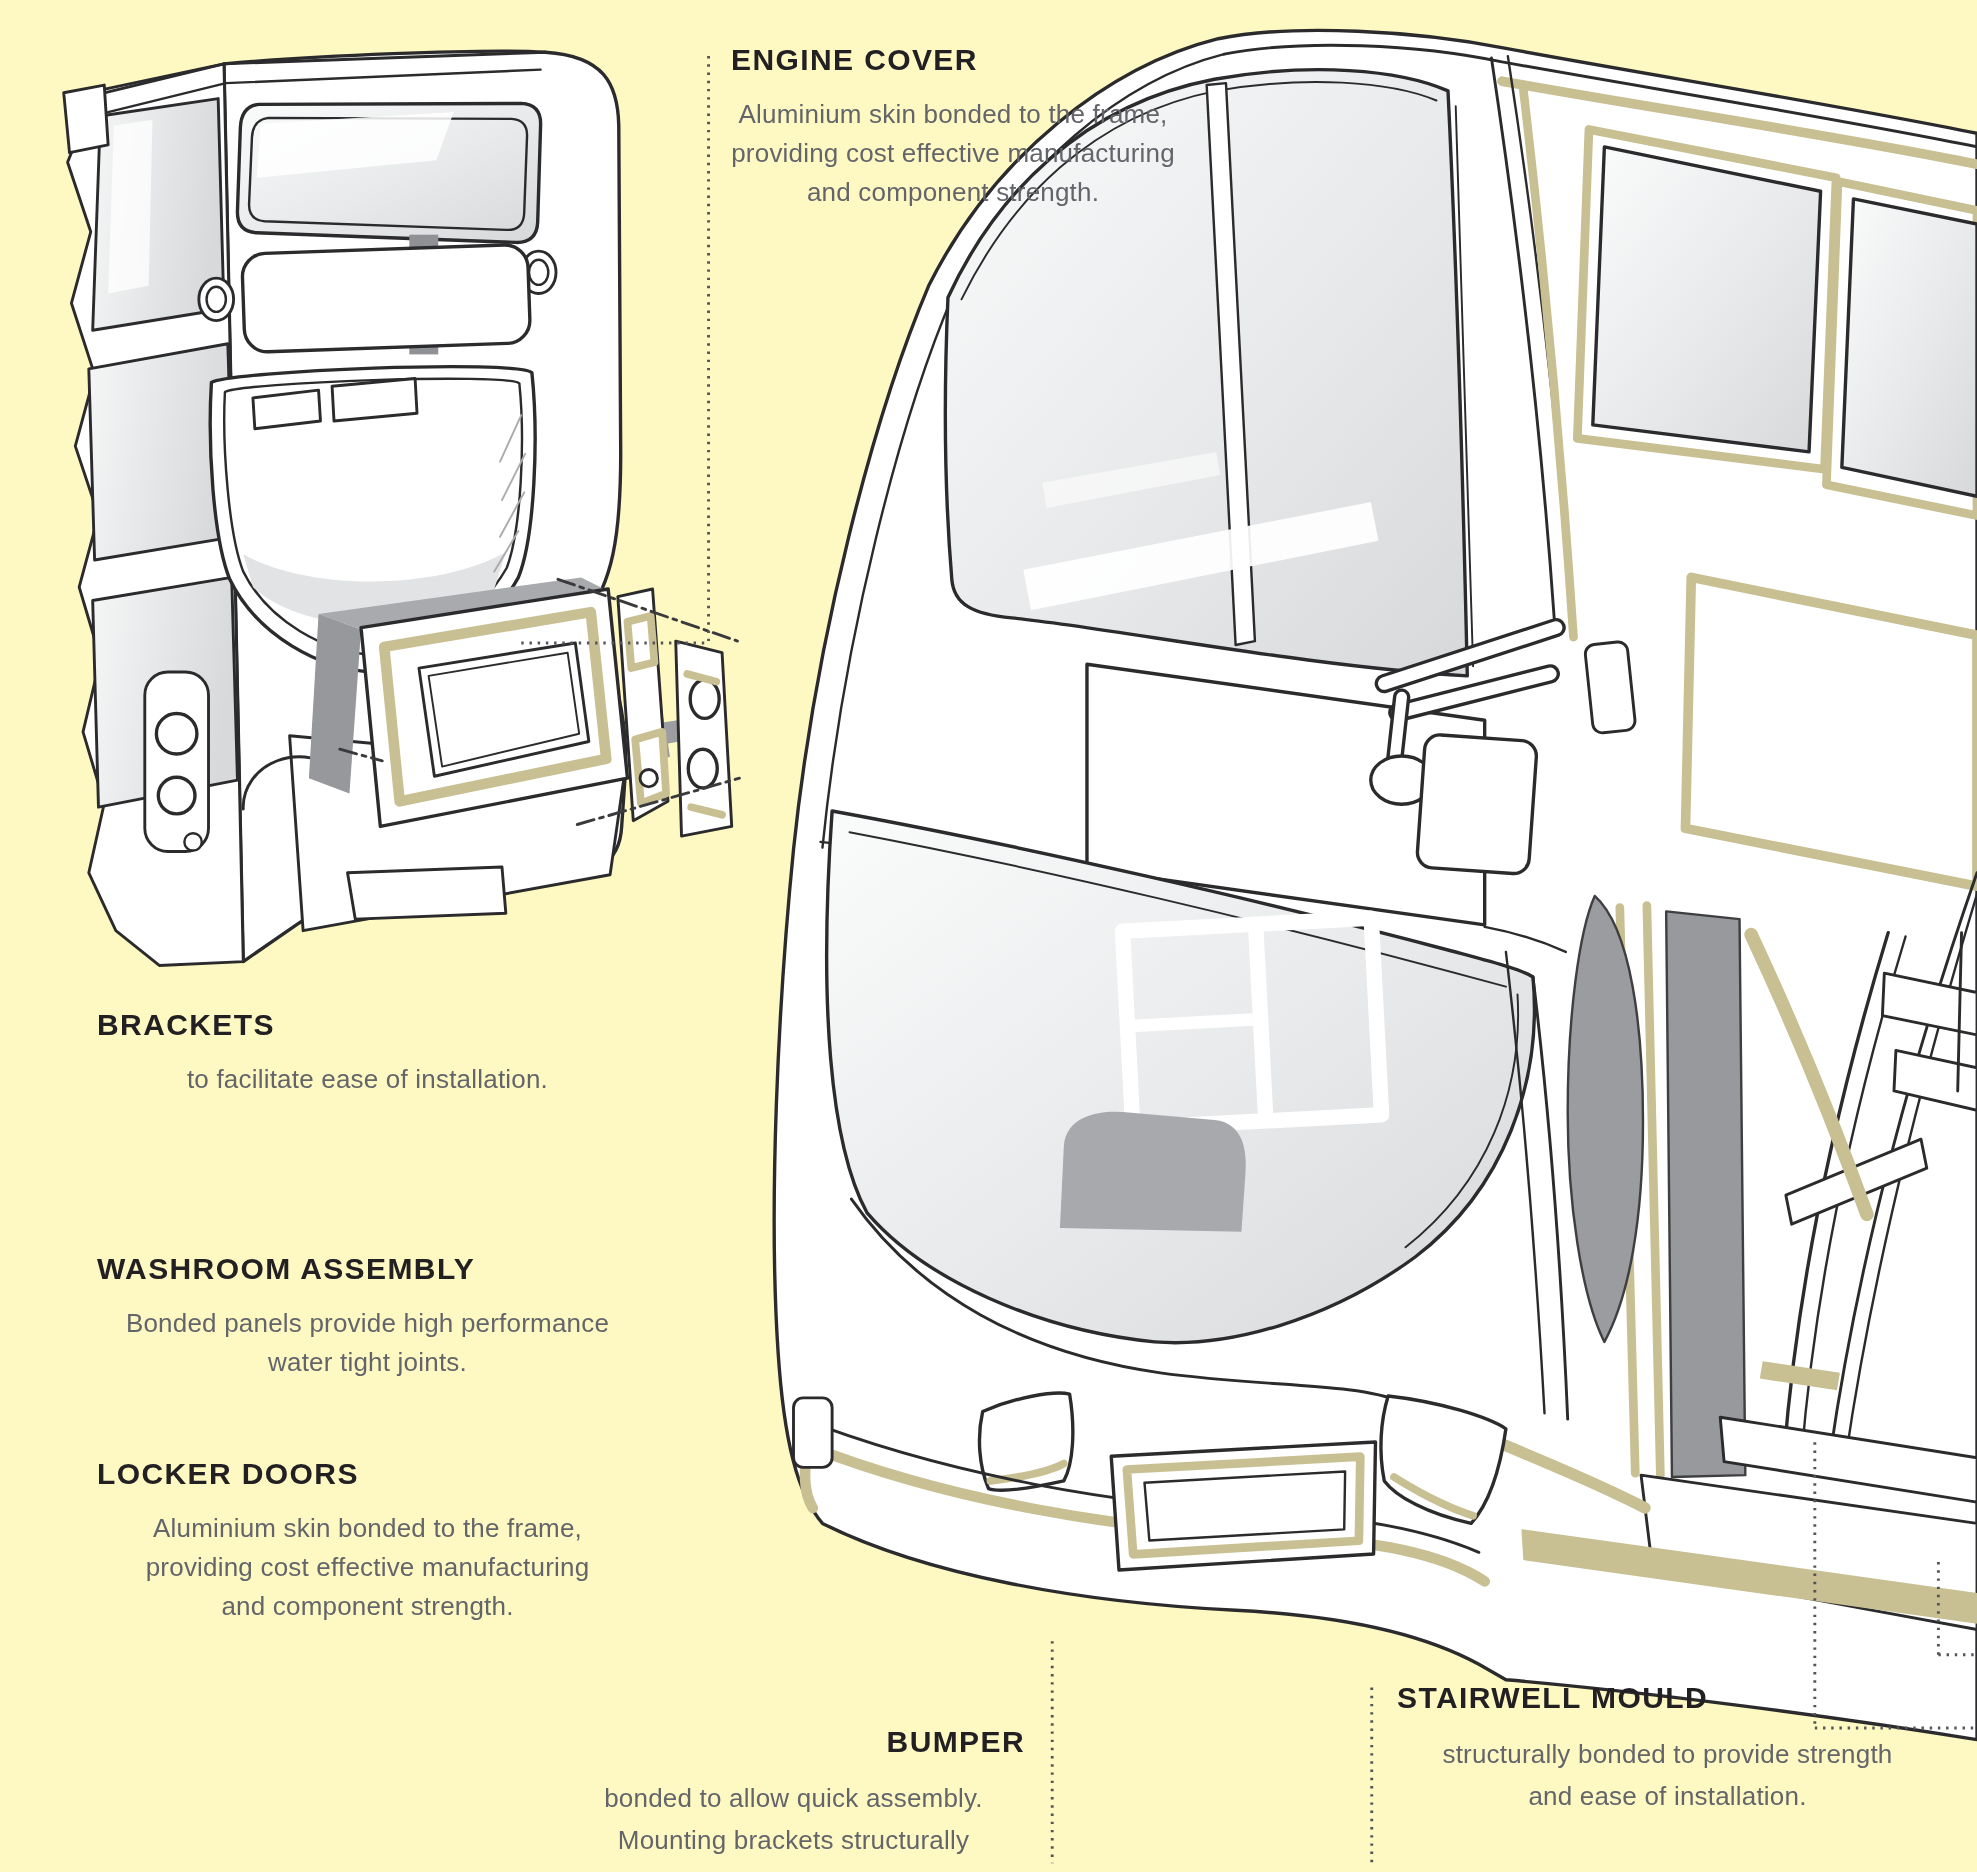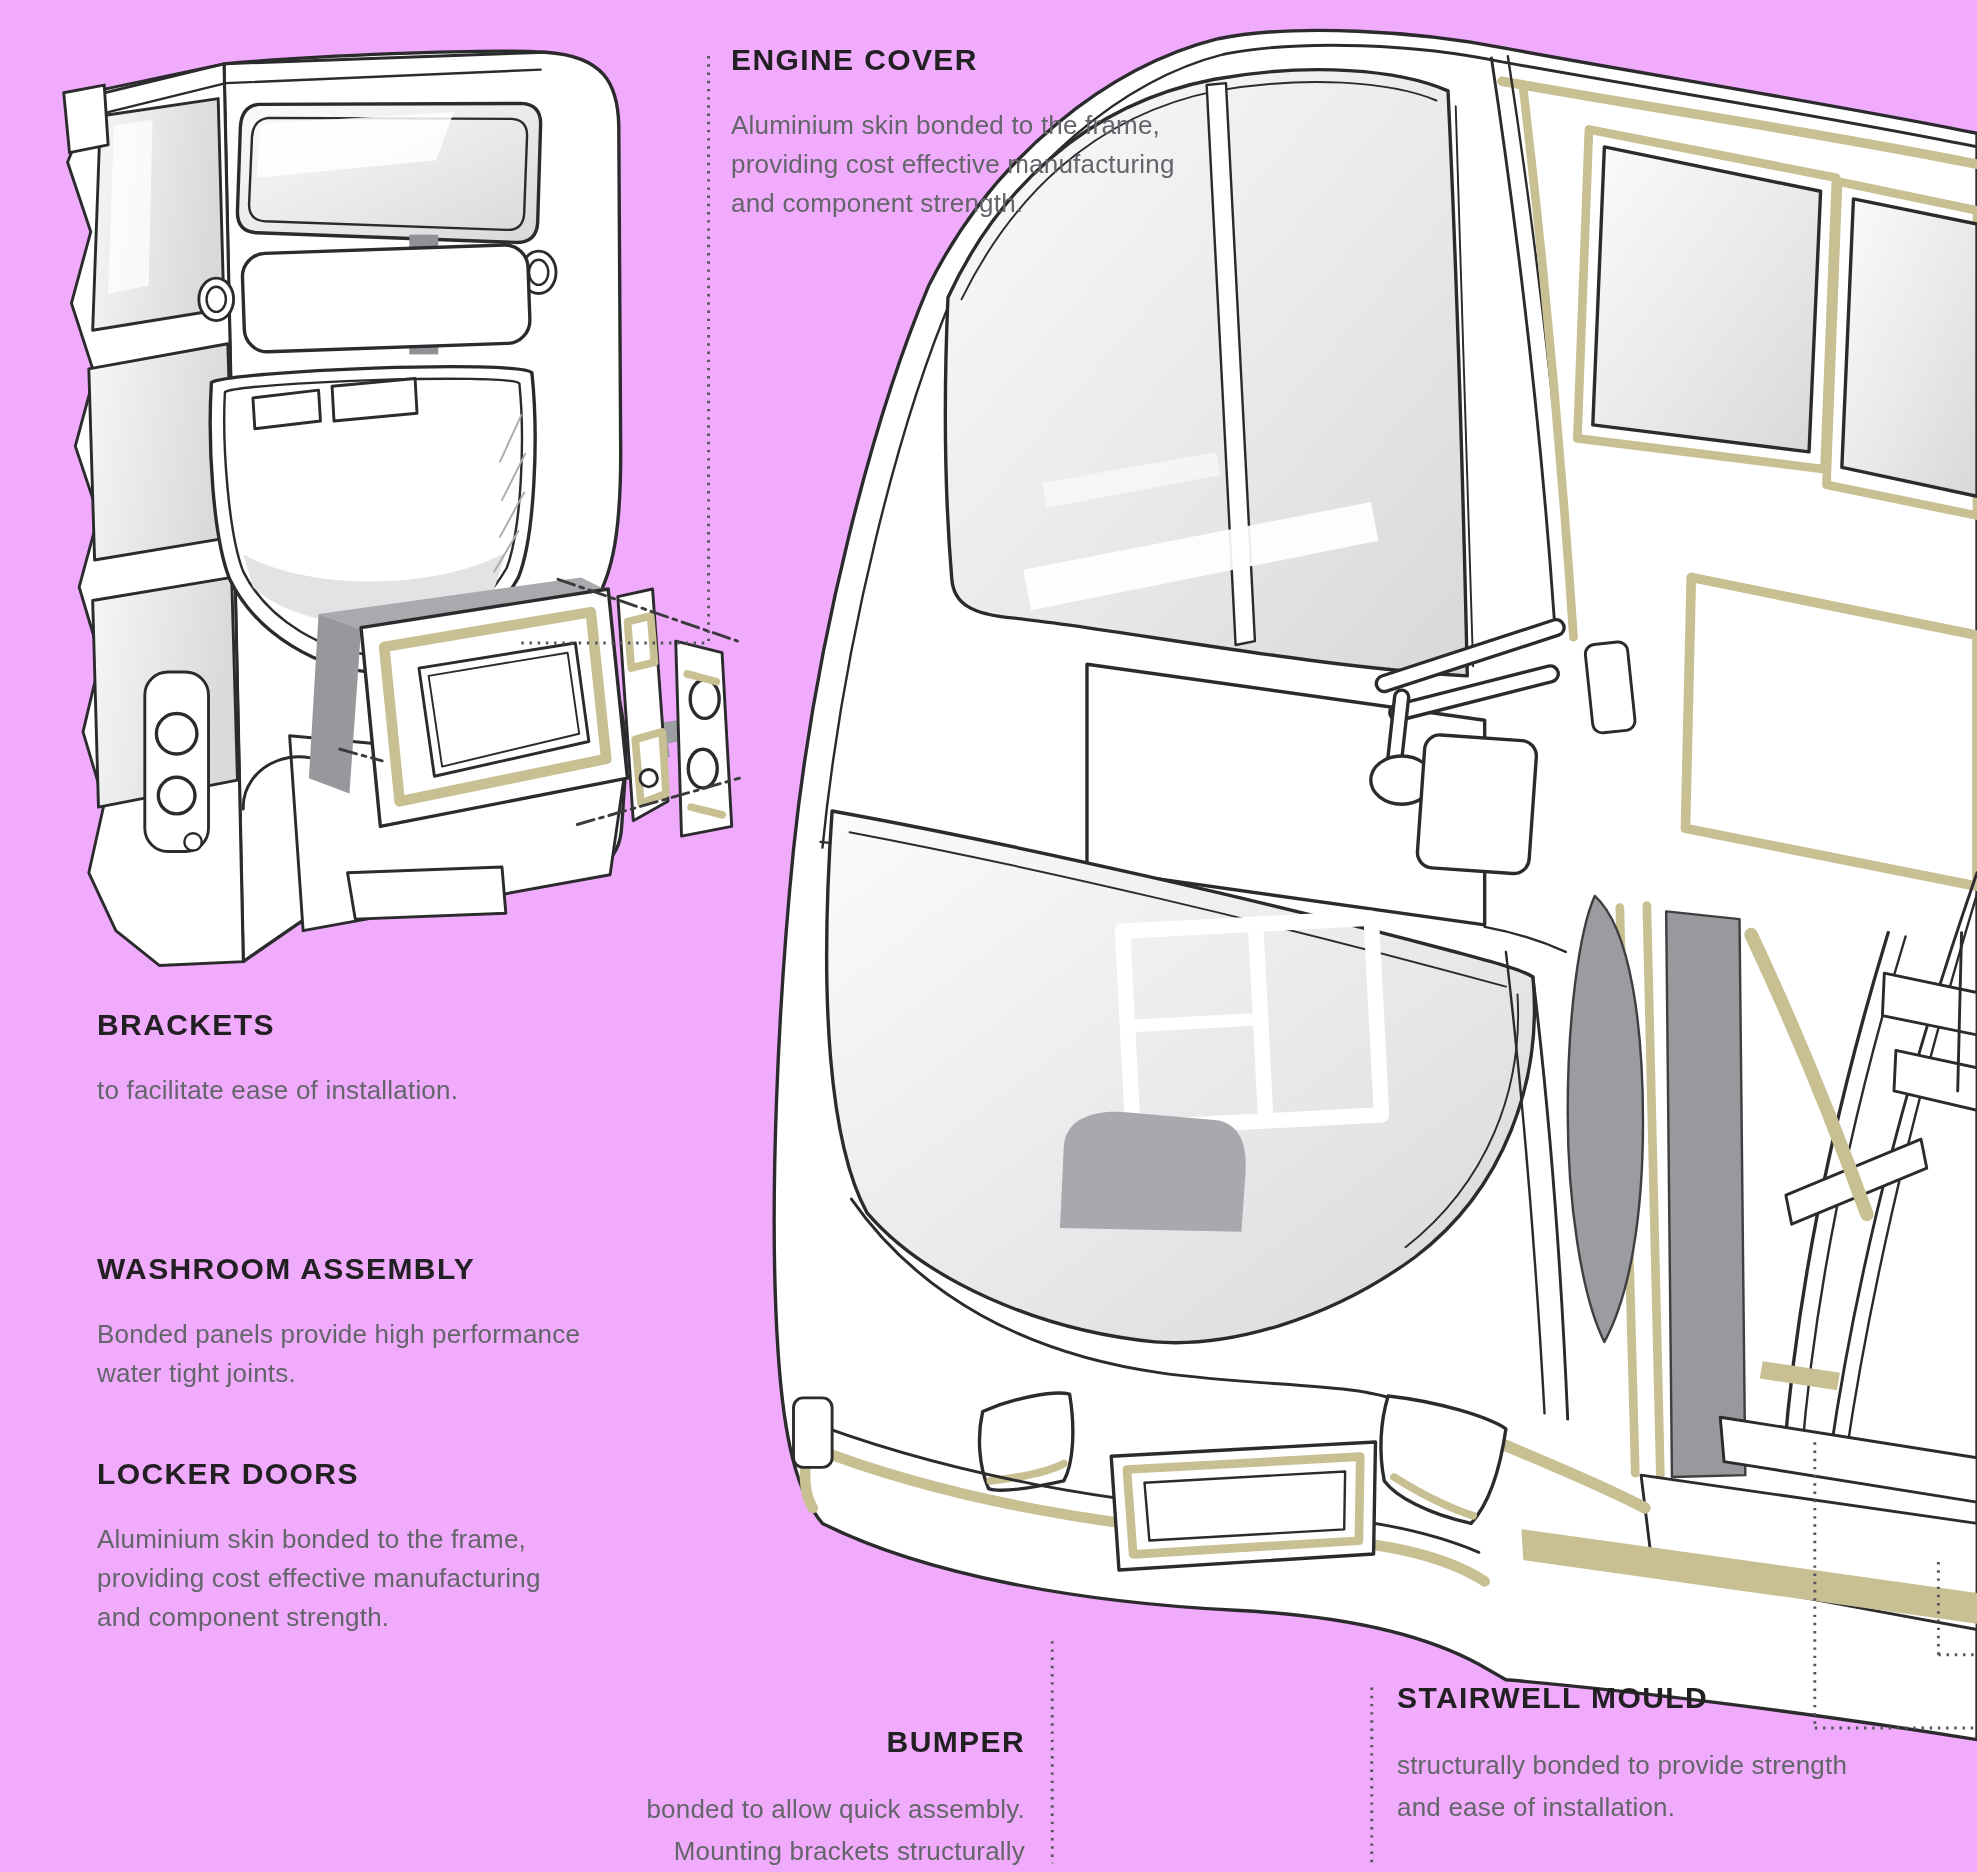--- a/index.html
+++ b/index.html
@@ -1,27 +1,27 @@
 <!DOCTYPE html>
 <html><head>
 <meta charset="utf-8">
 <style>
   html,body{margin:0;padding:0;}
   #stage{
     position:relative;width:1977px;height:1872px;overflow:hidden;
-    background:#f0abfc;
+    background:#fef9c3;
     font-family:"Liberation Sans", sans-serif;
   }
   #artwork{position:absolute;left:0;top:0;width:1977px;height:1872px;}
   .note{position:absolute;}
   .note h2{
     margin:0;font-size:30px;font-weight:bold;color:#232024;
     letter-spacing:1.4px;line-height:35px;
   }
-  .note .body{margin-top:29px;}
+  .note .body{margin-top:18px;text-align:center;}
   .note .line{font-size:26px;color:#63656a;line-height:39px;letter-spacing:0.2px;}
   .note.wide .line{line-height:42px;}
   .note.right{text-align:right;}
   
   #note-engine{left:731px;top:42px;width:444px;}
   #note-brackets{left:97px;top:1007px;width:541px;}
   #note-washroom{left:97px;top:1251px;width:541px;}
   #note-locker{left:97px;top:1456px;width:541px;}
   #note-bumper{left:562px;top:1724px;width:463px;}
   #note-stairwell{left:1397px;top:1680px;width:541px;}

